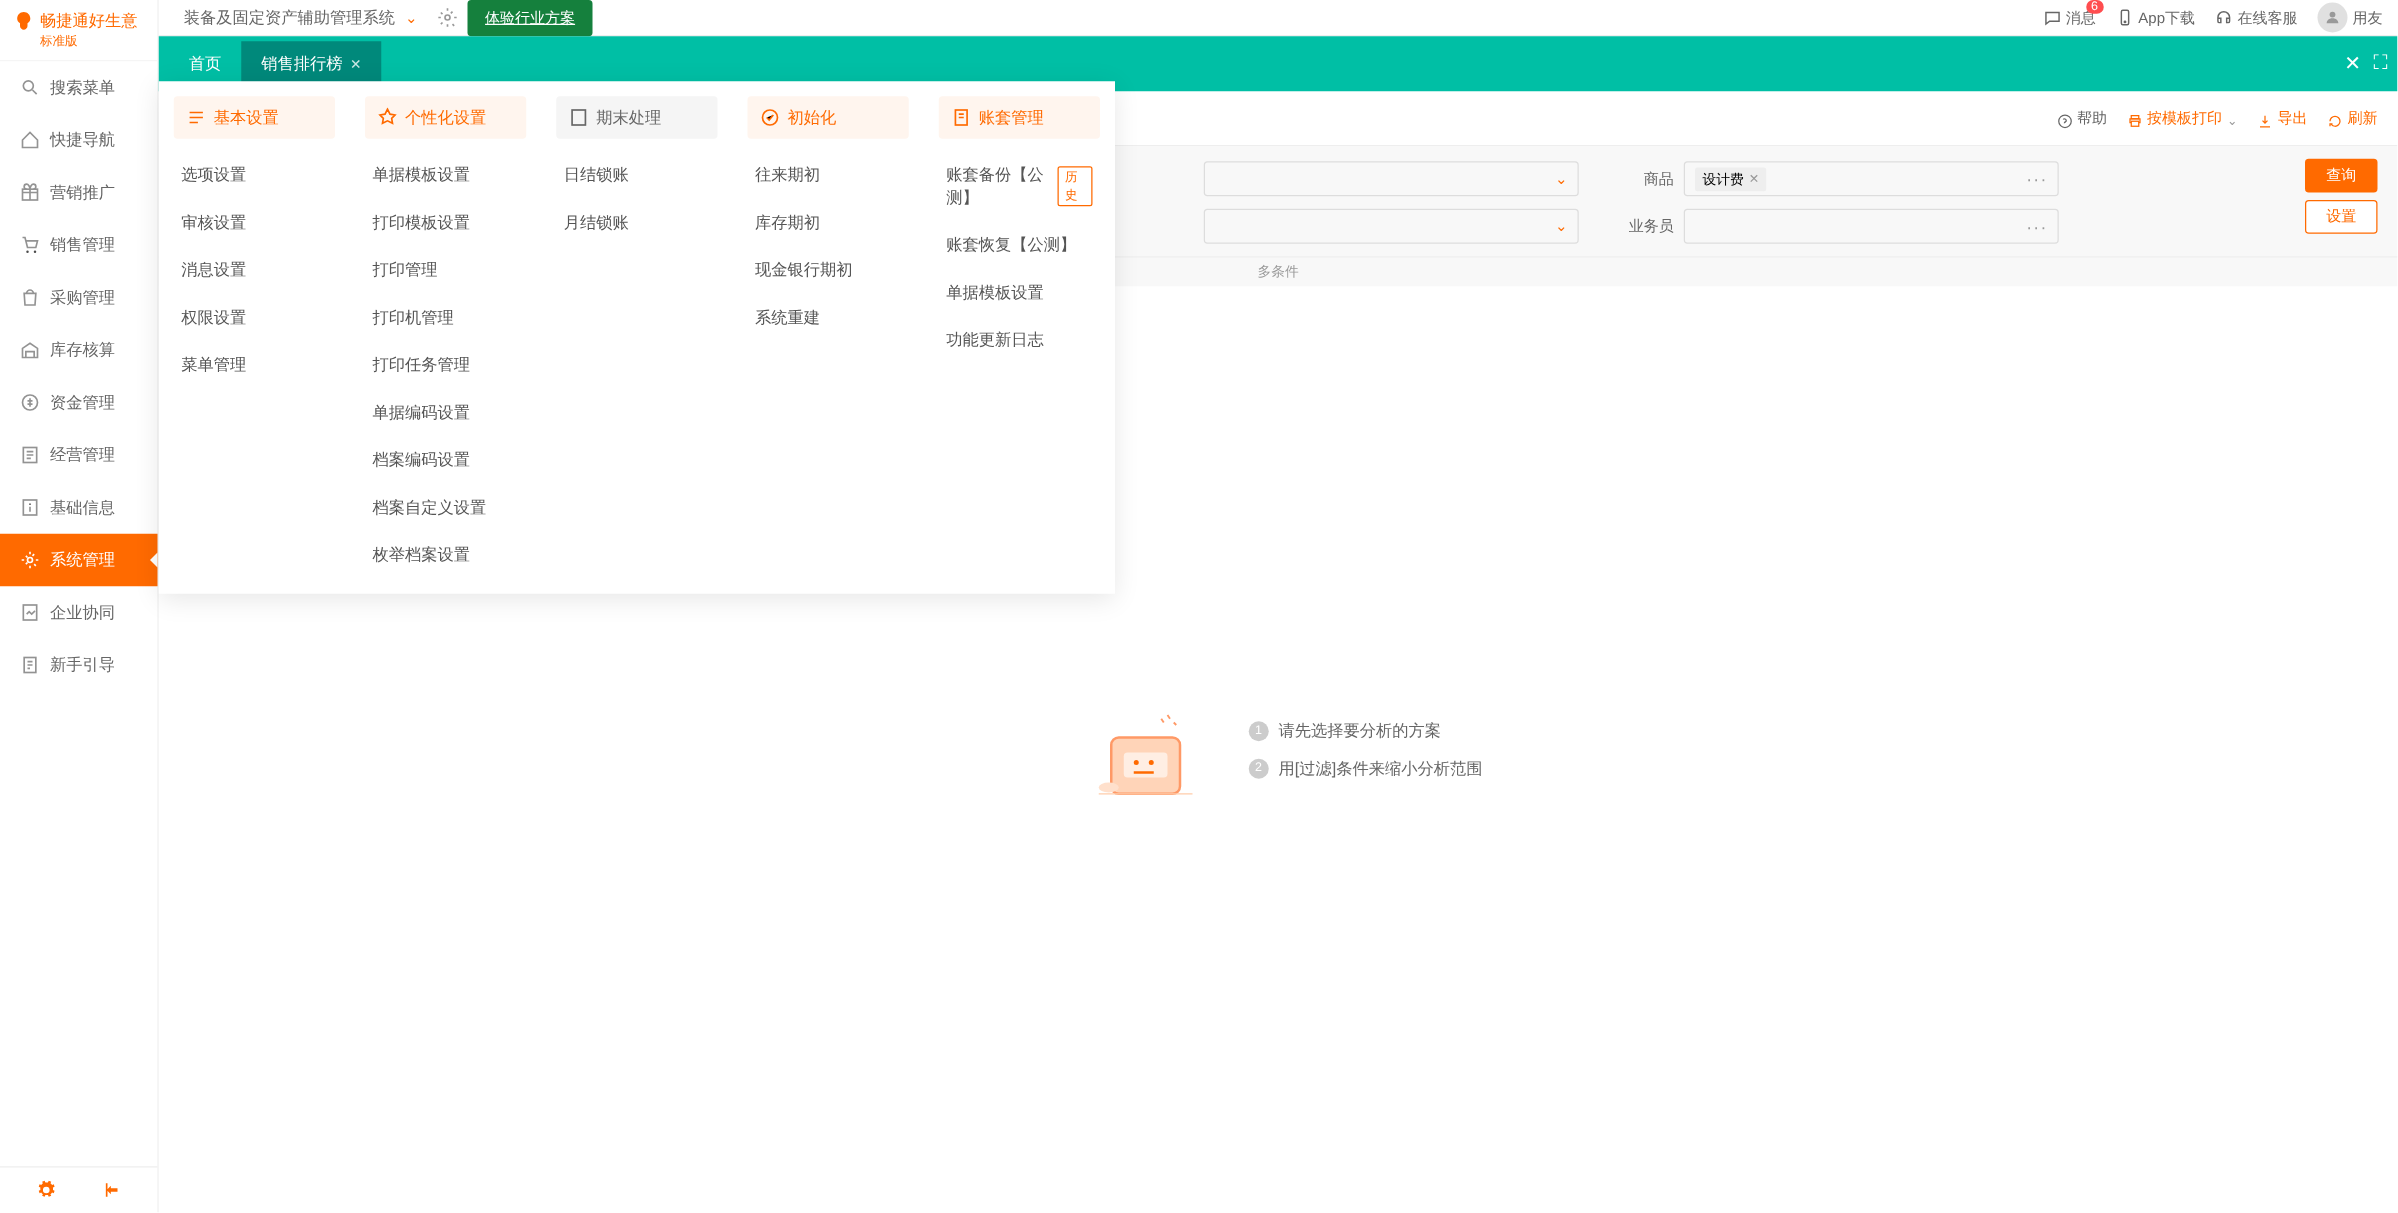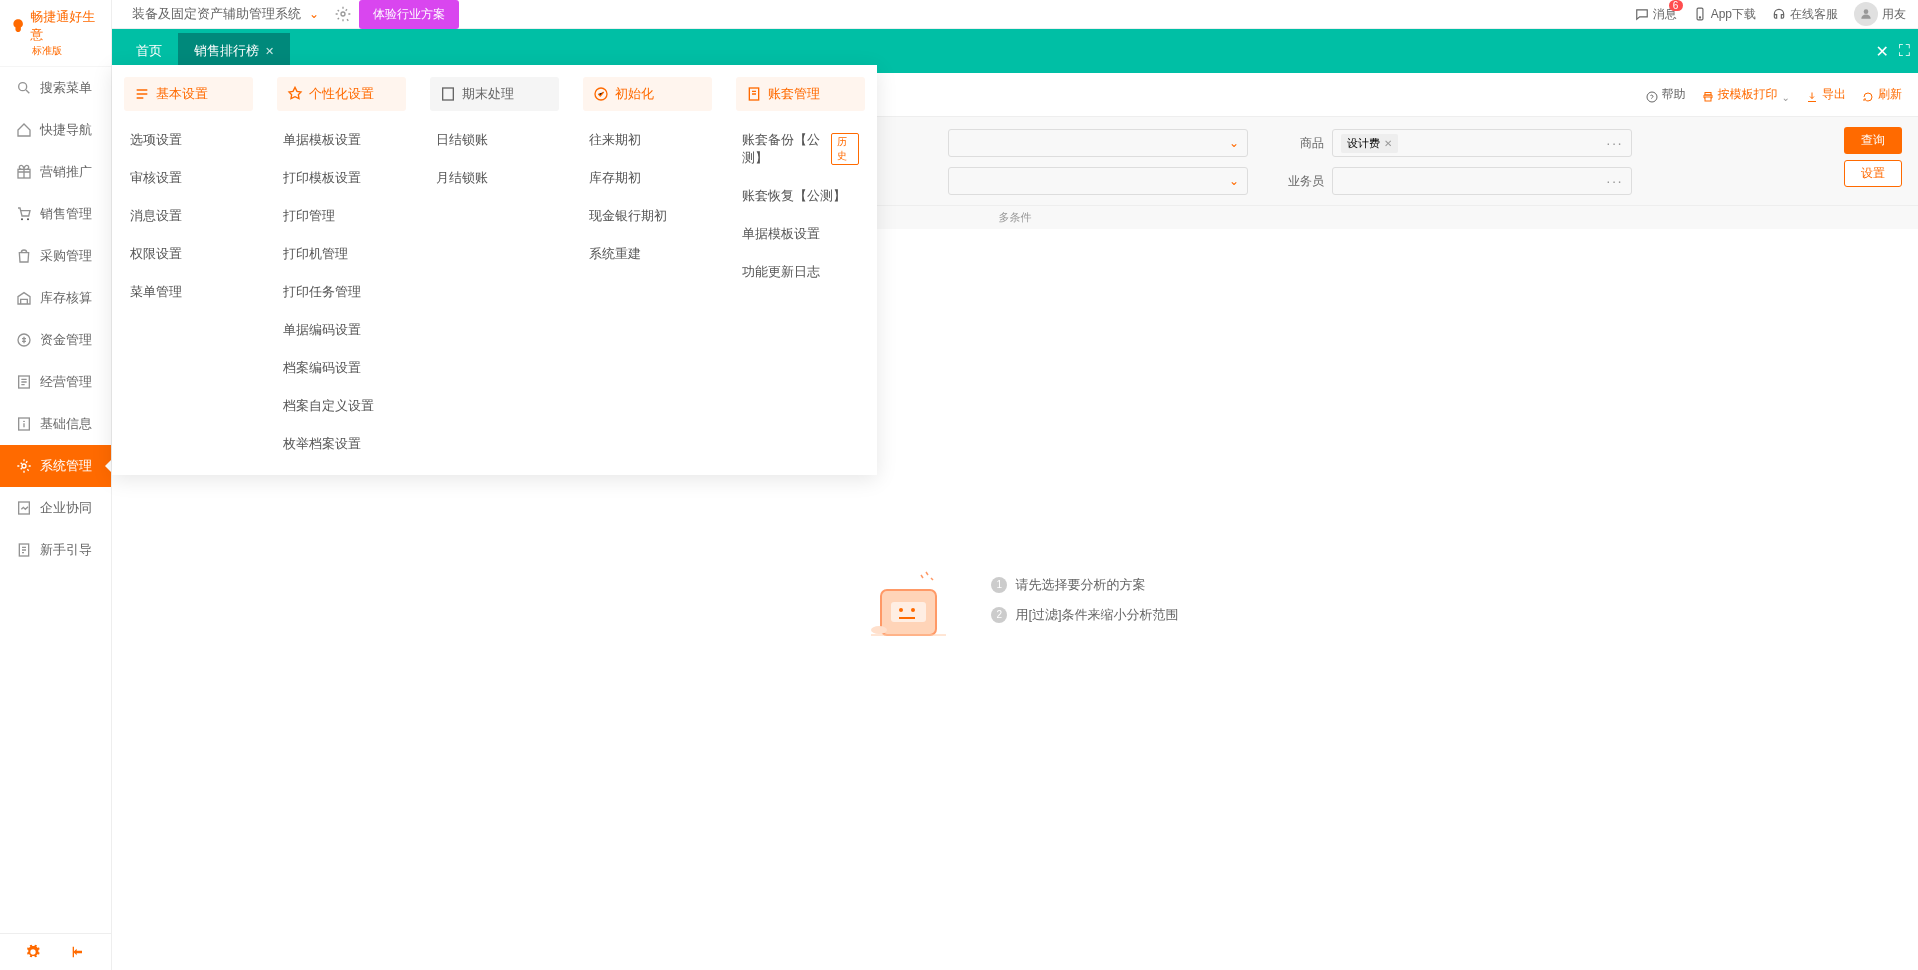--- a/index.html
+++ b/index.html
@@ -1,20 +1,20 @@
 <!DOCTYPE html>
 <html><head>
   <meta charset="utf-8">
   <style>
     * { margin: 0; padding: 0; box-sizing: border-box; font-family: "Microsoft YaHei", sans-serif; }
     body { background: #fff; overflow: hidden; }
     
     .app { display: flex; height: 100vh; }
     
-    .sidebar { width: 112px; background: #fff; display: flex; flex-direction: column; border-right: 1px solid #eee; }
+    .sidebar { width: 127px; background: #fff; display: flex; flex-direction: column; border-right: 1px solid #eee; }
     .logo-area { display: flex; flex-direction: column; padding: 8px 10px; border-bottom: 1px solid #f5f5f5; }
     .logo-row { display: flex; align-items: center; gap: 4px; }
     .logo-icon { width: 18px; height: 18px; color: #ff6a00; }
     .logo-text { font-size: 13px; color: #ff6a00; font-weight: 500; }
     .logo-sub { font-size: 10px; color: #ff6a00; margin-left: 22px; }
     
     .nav-items { flex: 1; }
     .nav-item { display: flex; align-items: center; gap: 8px; padding: 12px 16px; font-size: 13px; color: #666; cursor: pointer; position: relative; }
     .nav-item.active { background: #ff6a00; color: #fff; }
     .nav-item.active::after { content: ''; position: absolute; right: 0; top: 50%; transform: translateY(-50%); border: 6px solid transparent; border-right-color: #fff; }
@@ -23,21 +23,21 @@
     
     .sidebar-footer { display: flex; justify-content: space-around; padding: 10px; border-top: 1px solid #eee; }
     .footer-icon { width: 16px; height: 16px; color: #ff6a00; cursor: pointer; }
     
     .main { flex: 1; display: flex; flex-direction: column; position: relative; }
     
     .top-bar { height: 29px; display: flex; align-items: center; padding: 0 12px; border-bottom: 1px solid #eee; background: #fff; }
     .system-select { display: flex; align-items: center; gap: 8px; font-size: 13px; color: #666; padding: 4px 8px; }
     .dropdown-chevron { color: #ff6a00; font-size: 12px; }
     .gear { color: #999; margin: 0 8px; }
-    .try-btn { background: #d946ef; color: #fff; border: none; padding: 6px 14px; border-radius: 3px; font-size: 12px; cursor: pointer; }
+    .try-btn { background: #15803d; color: #fff; border: none; padding: 6px 14px; border-radius: 3px; font-size: 12px; cursor: pointer; text-decoration: underline; }
     .top-spacer { flex: 1; }
     .top-actions { display: flex; align-items: center; gap: 16px; font-size: 12px; color: #666; }
     .top-action { display: flex; align-items: center; gap: 4px; cursor: pointer; position: relative; }
     .badge { position: absolute; top: -6px; right: -6px; background: #ff4d4f; color: #fff; border-radius: 8px; font-size: 10px; padding: 0 4px; min-width: 14px; text-align: center; }
     .avatar { width: 24px; height: 24px; border-radius: 50%; background: #e0e0e0; display: flex; align-items: center; justify-content: center; }
     
     .tab-bar { height: 44px; background: #00bfa5; display: flex; align-items: center; padding: 0 8px; position: relative; }
     .tab { padding: 0 16px; height: 36px; display: flex; align-items: center; font-size: 13px; color: #fff; cursor: pointer; gap: 6px; }
     .tab.active { background: #00897b; }
     .tab-close { font-size: 11px; opacity: 0.8; }

